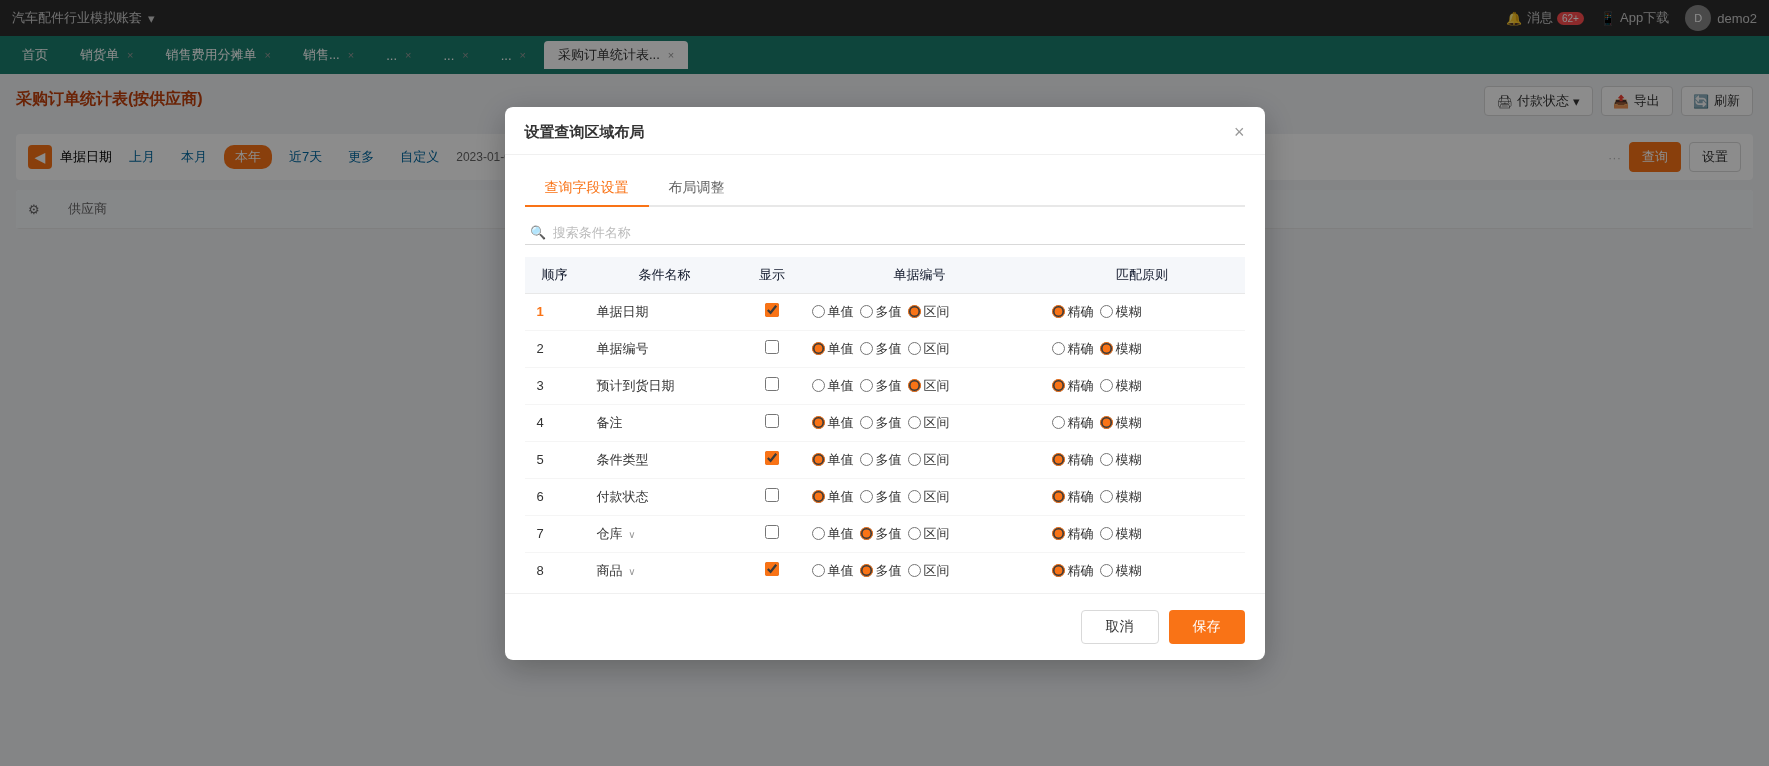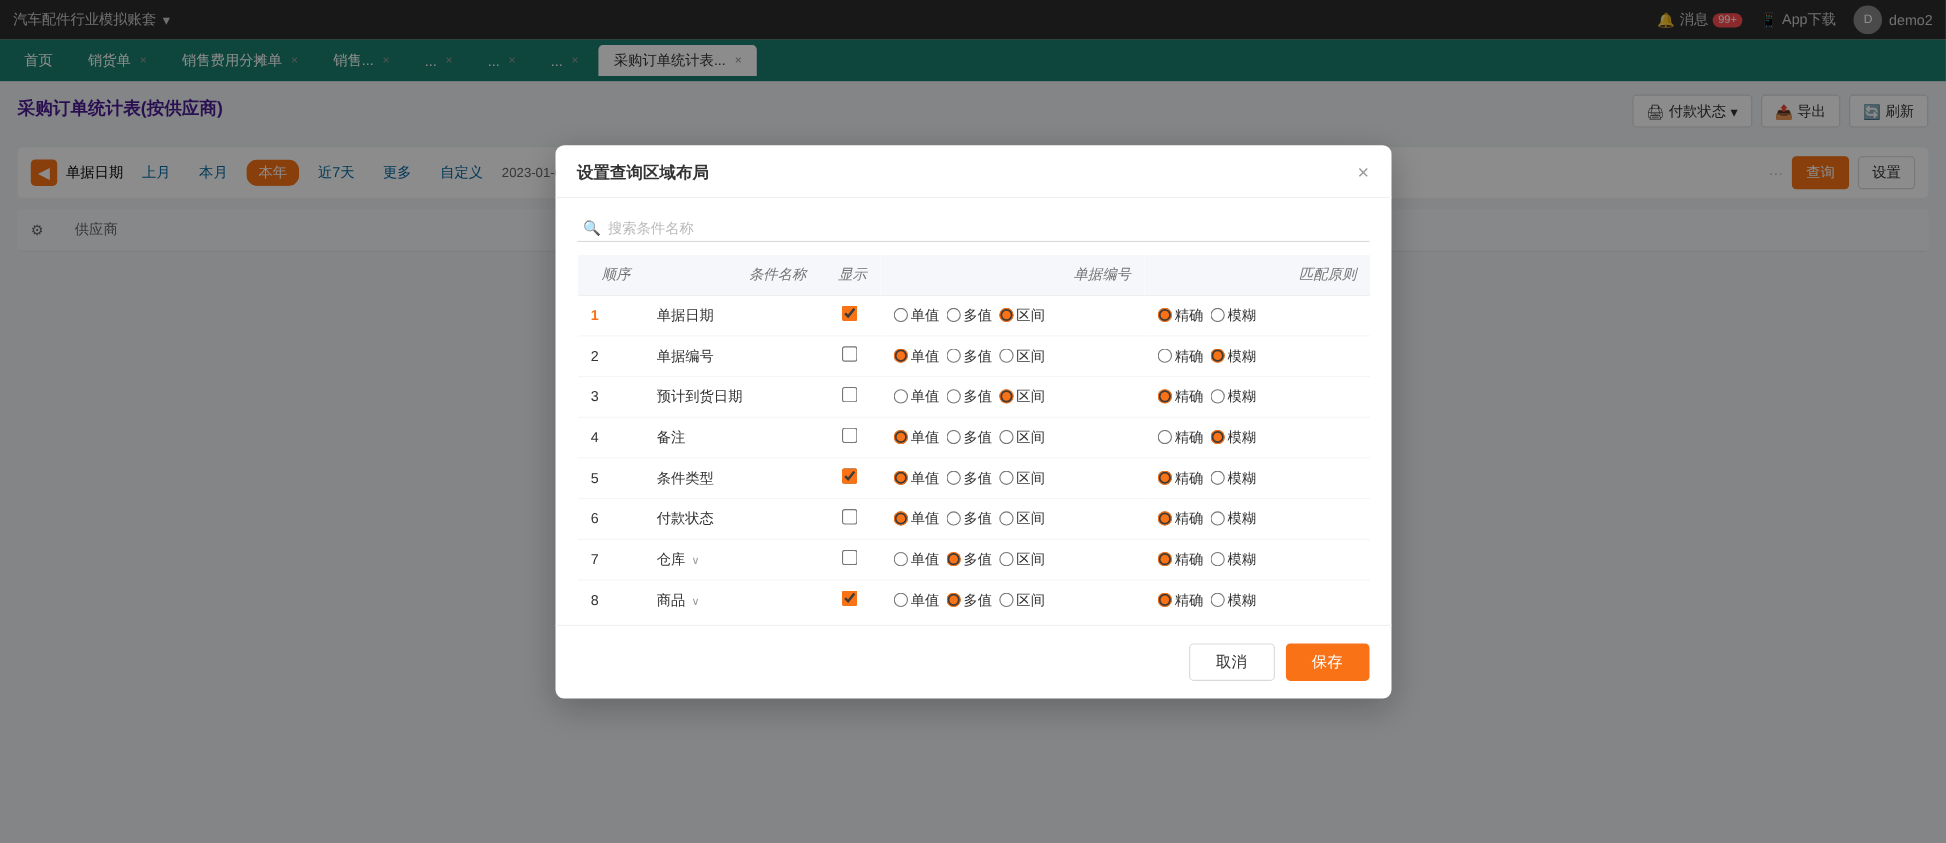--- a/index.html
+++ b/index.html
@@ -44,21 +44,21 @@
     .tab-item.active { background: #fff; color: #333; }
     .tab-item .close-x { font-size: 11px; color: #999; margin-left: 2px; }
 
     
     .page-content {
       background: #f0f2f5;
       padding: 12px 16px;
       min-height: 730px;
       position: relative;
     }
-    .page-title { font-size: 16px; font-weight: bold; color: #4c1d95; margin-bottom: 12px; }
+    .page-title { font-size: 16px; font-weight: bold; color: #c2410c; margin-bottom: 12px; }
     .toolbar-btn {
       background: #fff;
       border: 1px solid #d9d9d9;
       border-radius: 4px;
       padding: 5px 12px;
       cursor: pointer;
       font-size: 13px;
       color: #333;
       display: flex;
       align-items: center;
@@ -147,26 +147,26 @@
     }
     .search-box input { border: none; outline: none; font-size: 13px; color: #333; width: 200px; }
     .search-box input::placeholder { color: #bbb; }
 
     
     .query-table-wrap { overflow-y: auto; flex: 1; max-height: 320px; }
     .query-table { width: 100%; border-collapse: collapse; }
     .query-table th {
       background: #f5f7fa;
       padding: 9px 12px;
-      text-align: right;
+      text-align: center;
       font-weight: 500;
-      color: #737373;
+      color: #0f172a;
       font-size: 13px;
       border-bottom: 1px solid #e8e8e8;
-      position: sticky; top: 0; font-style: italic;
+      position: sticky; top: 0;
     }
     .query-table td { padding: 9px 12px; border-bottom: 1px solid #f5f5f5; font-size: 13px; color: #333; vertical-align: middle; }
 
     
     .radio-group { display: flex; align-items: center; gap: 6px; }
     .radio-item { display: flex; align-items: center; gap: 3px; cursor: pointer; white-space: nowrap; }
     .radio-item input[type=radio] { accent-color: #f97316; cursor: pointer; }
 
     
     .check-item input[type=checkbox] { accent-color: #f97316; width: 14px; height: 14px; cursor: pointer; }
@@ -200,21 +200,21 @@
 
 <div class="top-bar">
   <div class="top-bar-left">
     <span>汽车配件行业模拟账套</span>
     <span style="cursor:pointer;">▾</span>
   </div>
   <div class="top-bar-right">
     <div class="notification-icon">
       <span>🔔</span>
       <span>消息</span>
-      <span class="badge">99+</span>
+      <span class="badge">62+</span>
     </div>
     <div style="display:flex;align-items:center;gap:4px;">
       <span>📱</span>
       <span>App下载</span>
     </div>
     <div style="display:flex;align-items:center;gap:6px;">
       <span style="width:26px;height:26px;border-radius:50%;background:#888;display:inline-flex;align-items:center;justify-content:center;color:#fff;font-size:11px;">D</span>
       <span>demo2</span>
     </div>
   </div>
@@ -313,20 +313,28 @@
 <div class="overlay">
   <div class="dialog">
 
     <div class="dialog-header">
       <span class="dialog-title">设置查询区域布局</span>
       <button class="dialog-close">×</button>
     </div>
 
     <div class="dialog-body">
 
+      <div class="dialog-tabs">
+        <div class="dialog-tab active">
+          <span>查询字段设置</span>
+        </div>
+        <div class="dialog-tab">
+          <span>布局调整</span>
+        </div>
+      </div>
 
       <div class="search-box">
         <span style="color:#bbb;">🔍</span>
         <input type="text" placeholder="搜索条件名称" style="">
       </div>
 
       <div class="query-table-wrap scrollbar-thin">
         <table class="query-table">
           <thead>
             <tr>

